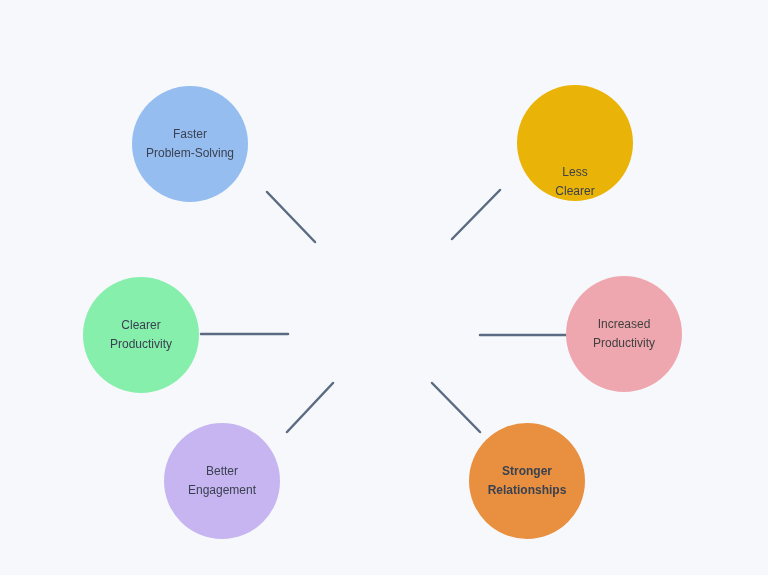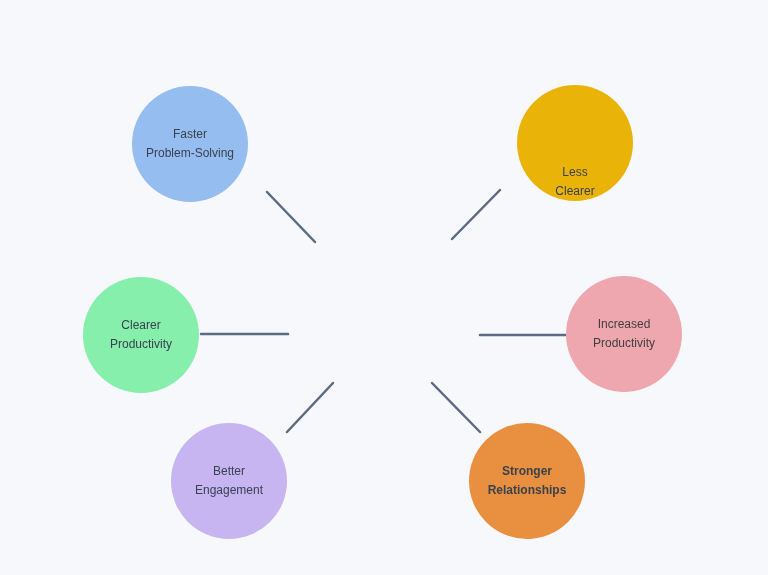--- a/index.html
+++ b/index.html
@@ -95,21 +95,21 @@
     </div>
   </div>
 
   <div class="node sat" id="sat3" style="left: 566px; top: 276px; width: 116px; height: 116px; background: rgb(239, 167, 175);">
     <div class="sat-label" style="color: #404040;">
       <span>Increased</span>
       <span>Productivity</span>
     </div>
   </div>
 
-  <div class="node sat" id="sat4" style="left: 171px; top: 423px; width: 116px; height: 116px; background: rgb(198, 181, 241);">
+  <div class="node sat" id="sat4" style="left: 164px; top: 423px; width: 116px; height: 116px; background: rgb(198, 181, 241);">
     <div class="sat-label" style="color: rgb(58, 65, 80);">
       <span>Better</span>
       <span>Engagement</span>
     </div>
   </div>
 
   <div class="node sat" id="sat5" style="left: 469px; top: 423px; width: 116px; height: 116px; background: rgb(232, 144, 63); font-weight: bold;">
     <div class="sat-label" style="color: rgb(58, 65, 80);">
       <span>Stronger</span>
       <span>Relationships</span>

